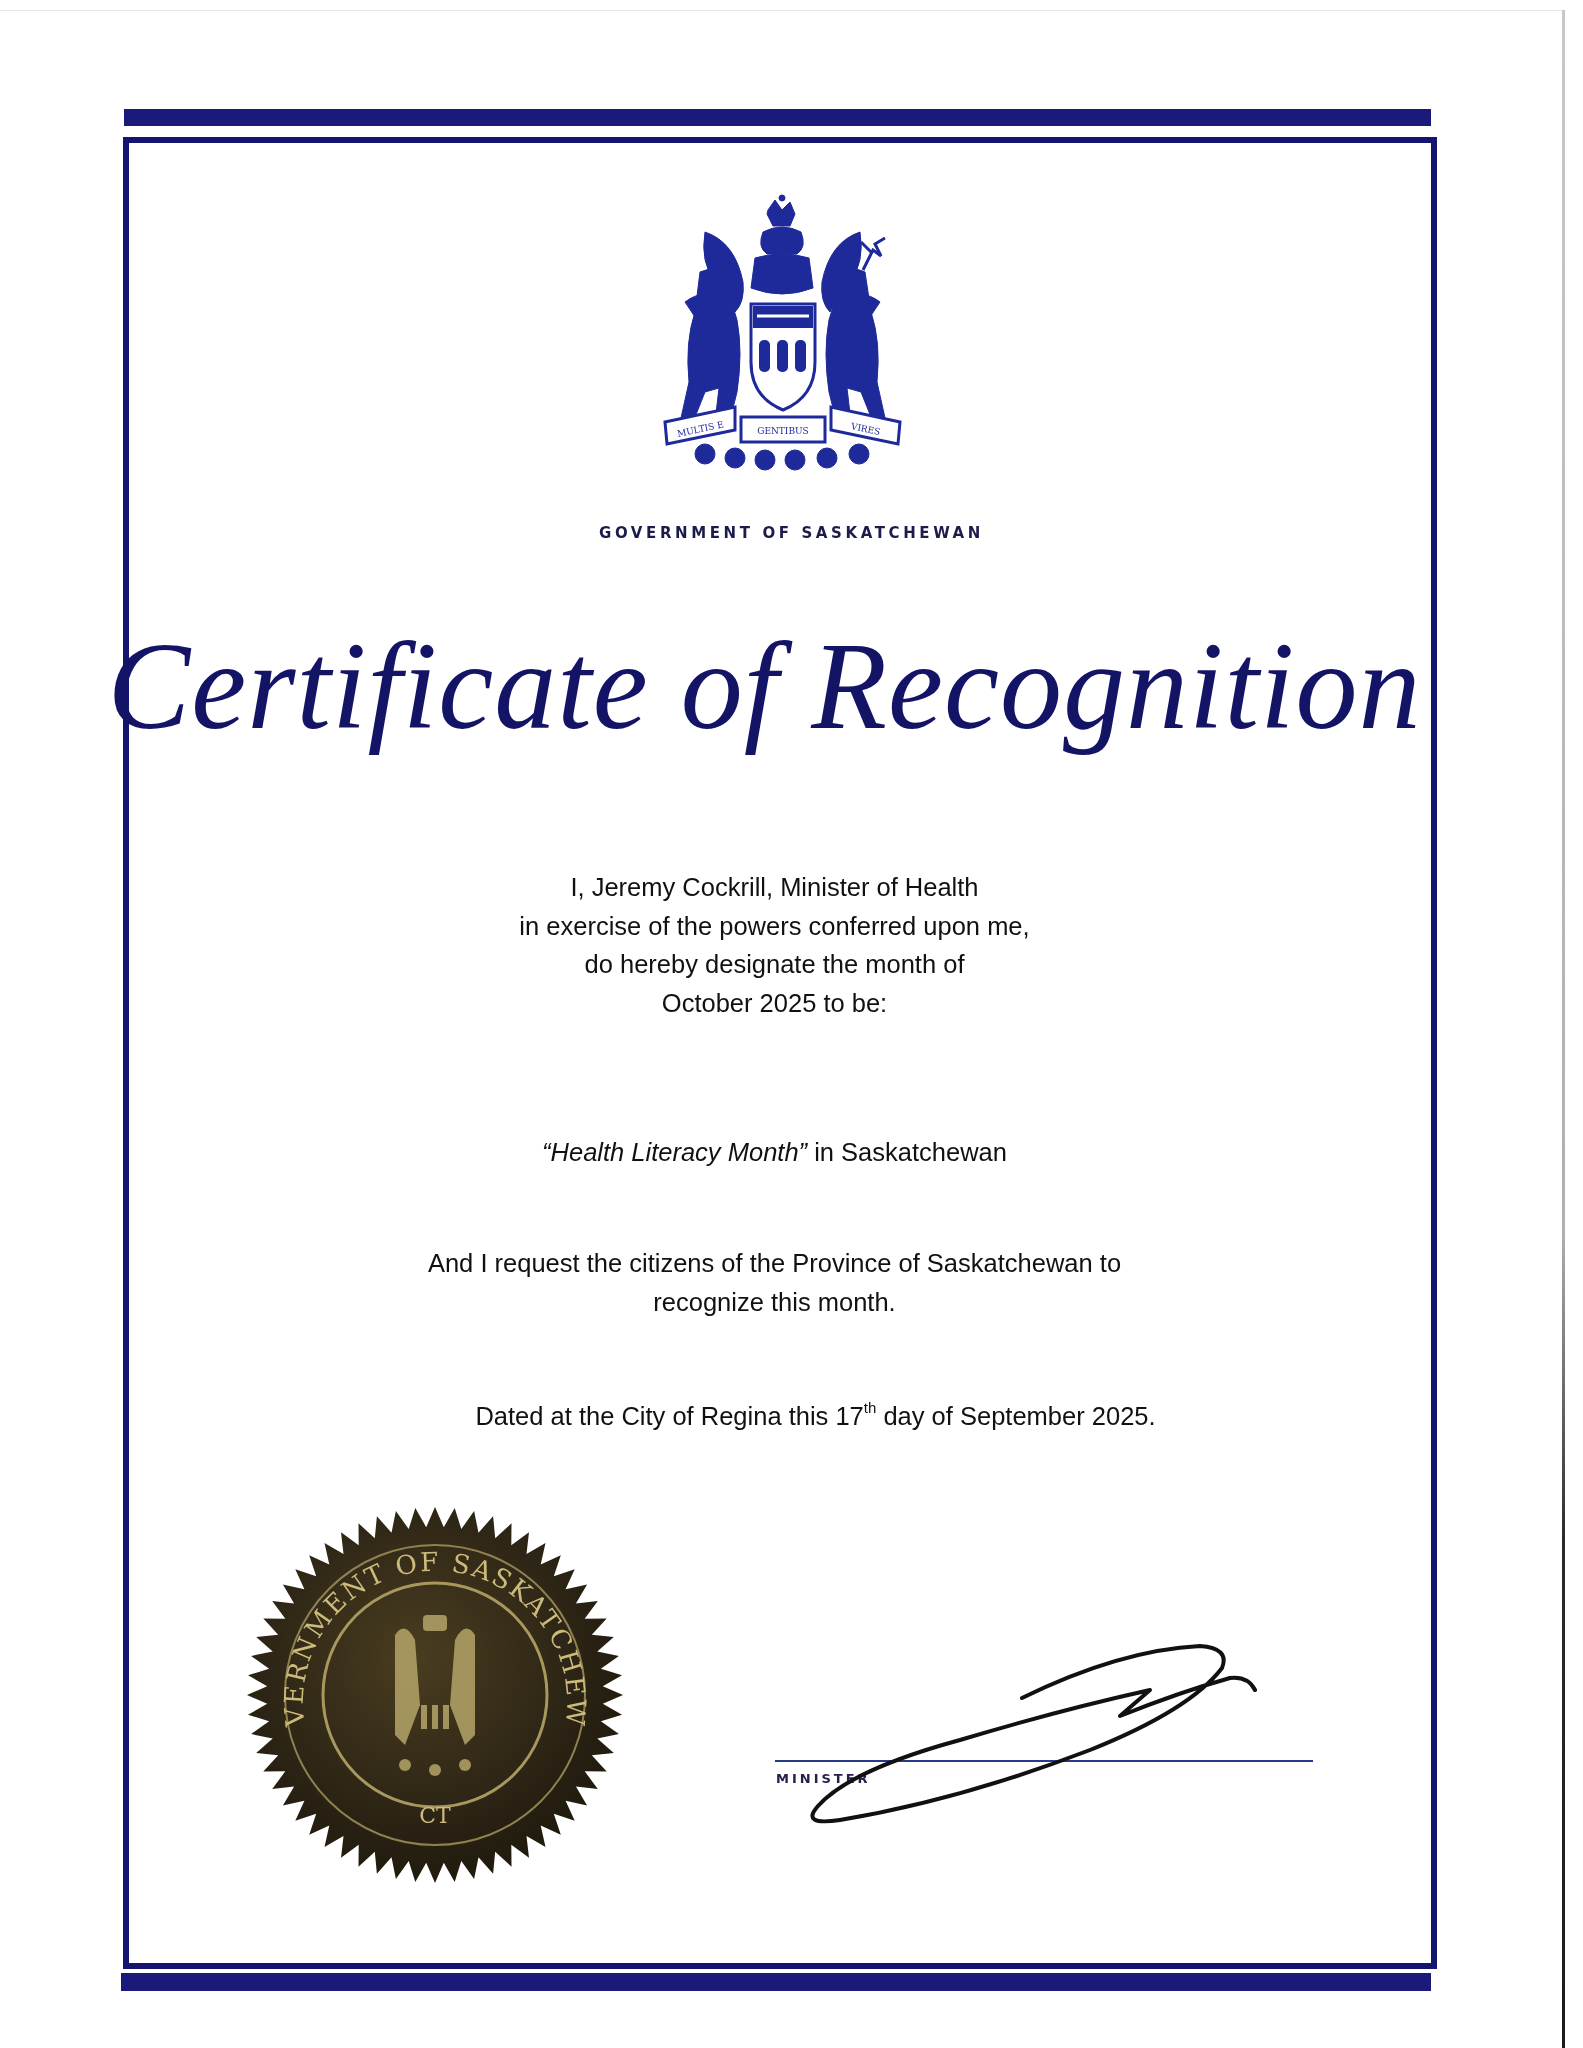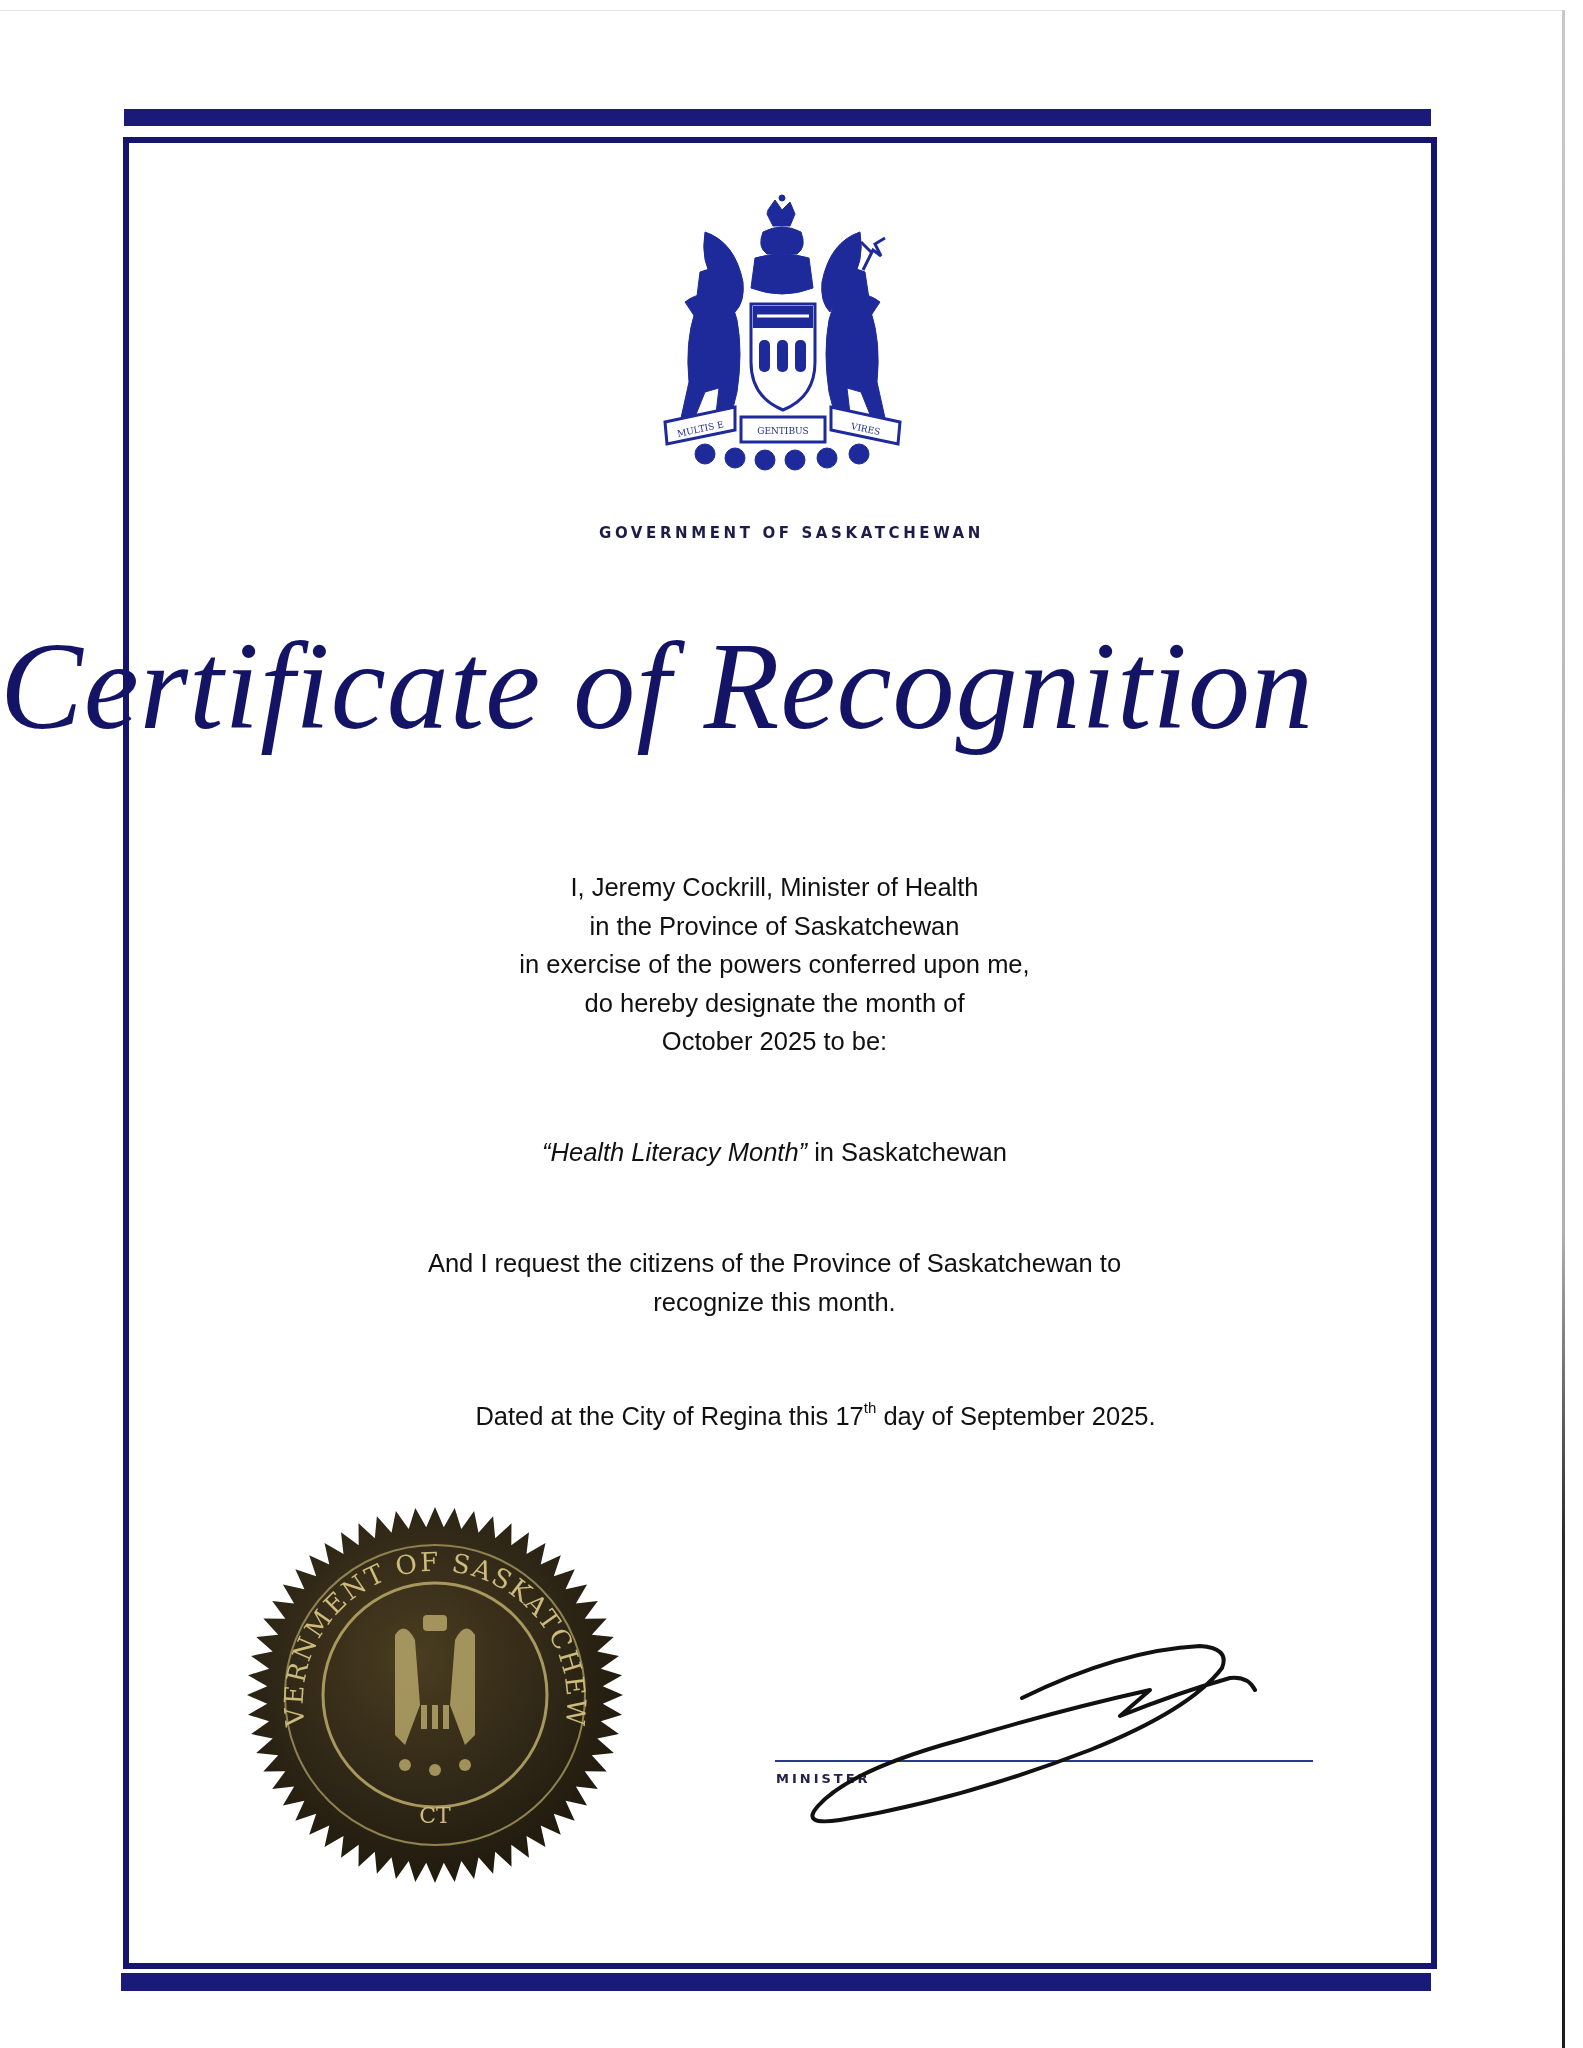--- a/index.html
+++ b/index.html
@@ -13,21 +13,21 @@
   
   .bar-top { left:124px; top:109px; width:1307px; height:17px; background:#1a1a7a; }
   .frame { left:123px; top:137px; width:1302px; height:1820px; border:6px solid #151570; box-sizing:content-box; }
   .bar-bottom { left:121px; top:1973px; width:1310px; height:18px; background:#1a1a7a; }
 
   
   .crest { left:645px; top:192px; width:275px; height:280px; }
 
   .gov-label { left:0; width:1583px; top:524px; text-align:center; font-family:"DejaVu Sans", sans-serif; font-weight:bold; font-size:15px; letter-spacing:3.6px; color:#1c1c4a; }
 
-  .title { left:0; width:1529px; top:612px; text-align:left; font-family:"Liberation Serif", serif; font-style:italic; font-size:124px; color:#141466; letter-spacing:1px; line-height:150px; }
+  .title { left:0; width:1529px; top:612px; text-align:center; font-family:"Liberation Serif", serif; font-style:italic; font-size:124px; color:#141466; letter-spacing:1px; line-height:150px; }
 
   .body-block { left:0; width:1549px; text-align:center; font-family:"Liberation Sans", sans-serif; font-size:25.5px; color:#111; line-height:38.5px; }
   .p1 { top:868px; }
   .p2 { top:1133px; }
   .p3 { top:1244px; }
   .p4 { top:1397px;padding-left:41px; }
   .p2 em { font-style:italic; }
   sup { font-size:15px; line-height:0; position:relative; top:-3px; }
 
   .seal { left:245px; top:1505px; width:380px; height:380px; }
@@ -95,21 +95,20 @@
     <text x="220" y="240" transform="rotate(12 220 240)">VIRES</text>
   </g>
 </svg>
 
 <div class="abs gov-label">GOVERNMENT OF SASKATCHEWAN</div>
 
 <div class="abs title">Certificate of Recognition</div>
 
 <div class="abs body-block p1">
   <div>I, Jeremy Cockrill, Minister of Health</div>
-  <div>in the Province of Saskatchewan</div>
   <div>in exercise of the powers conferred upon me,</div>
   <div>do hereby designate the month of</div>
   <div>October 2025 to be:</div>
 </div>
 
 <div class="abs body-block p2">
   <em>“Health Literacy Month”</em><span> in Saskatchewan</span>
 </div>
 
 <div class="abs body-block p3">

